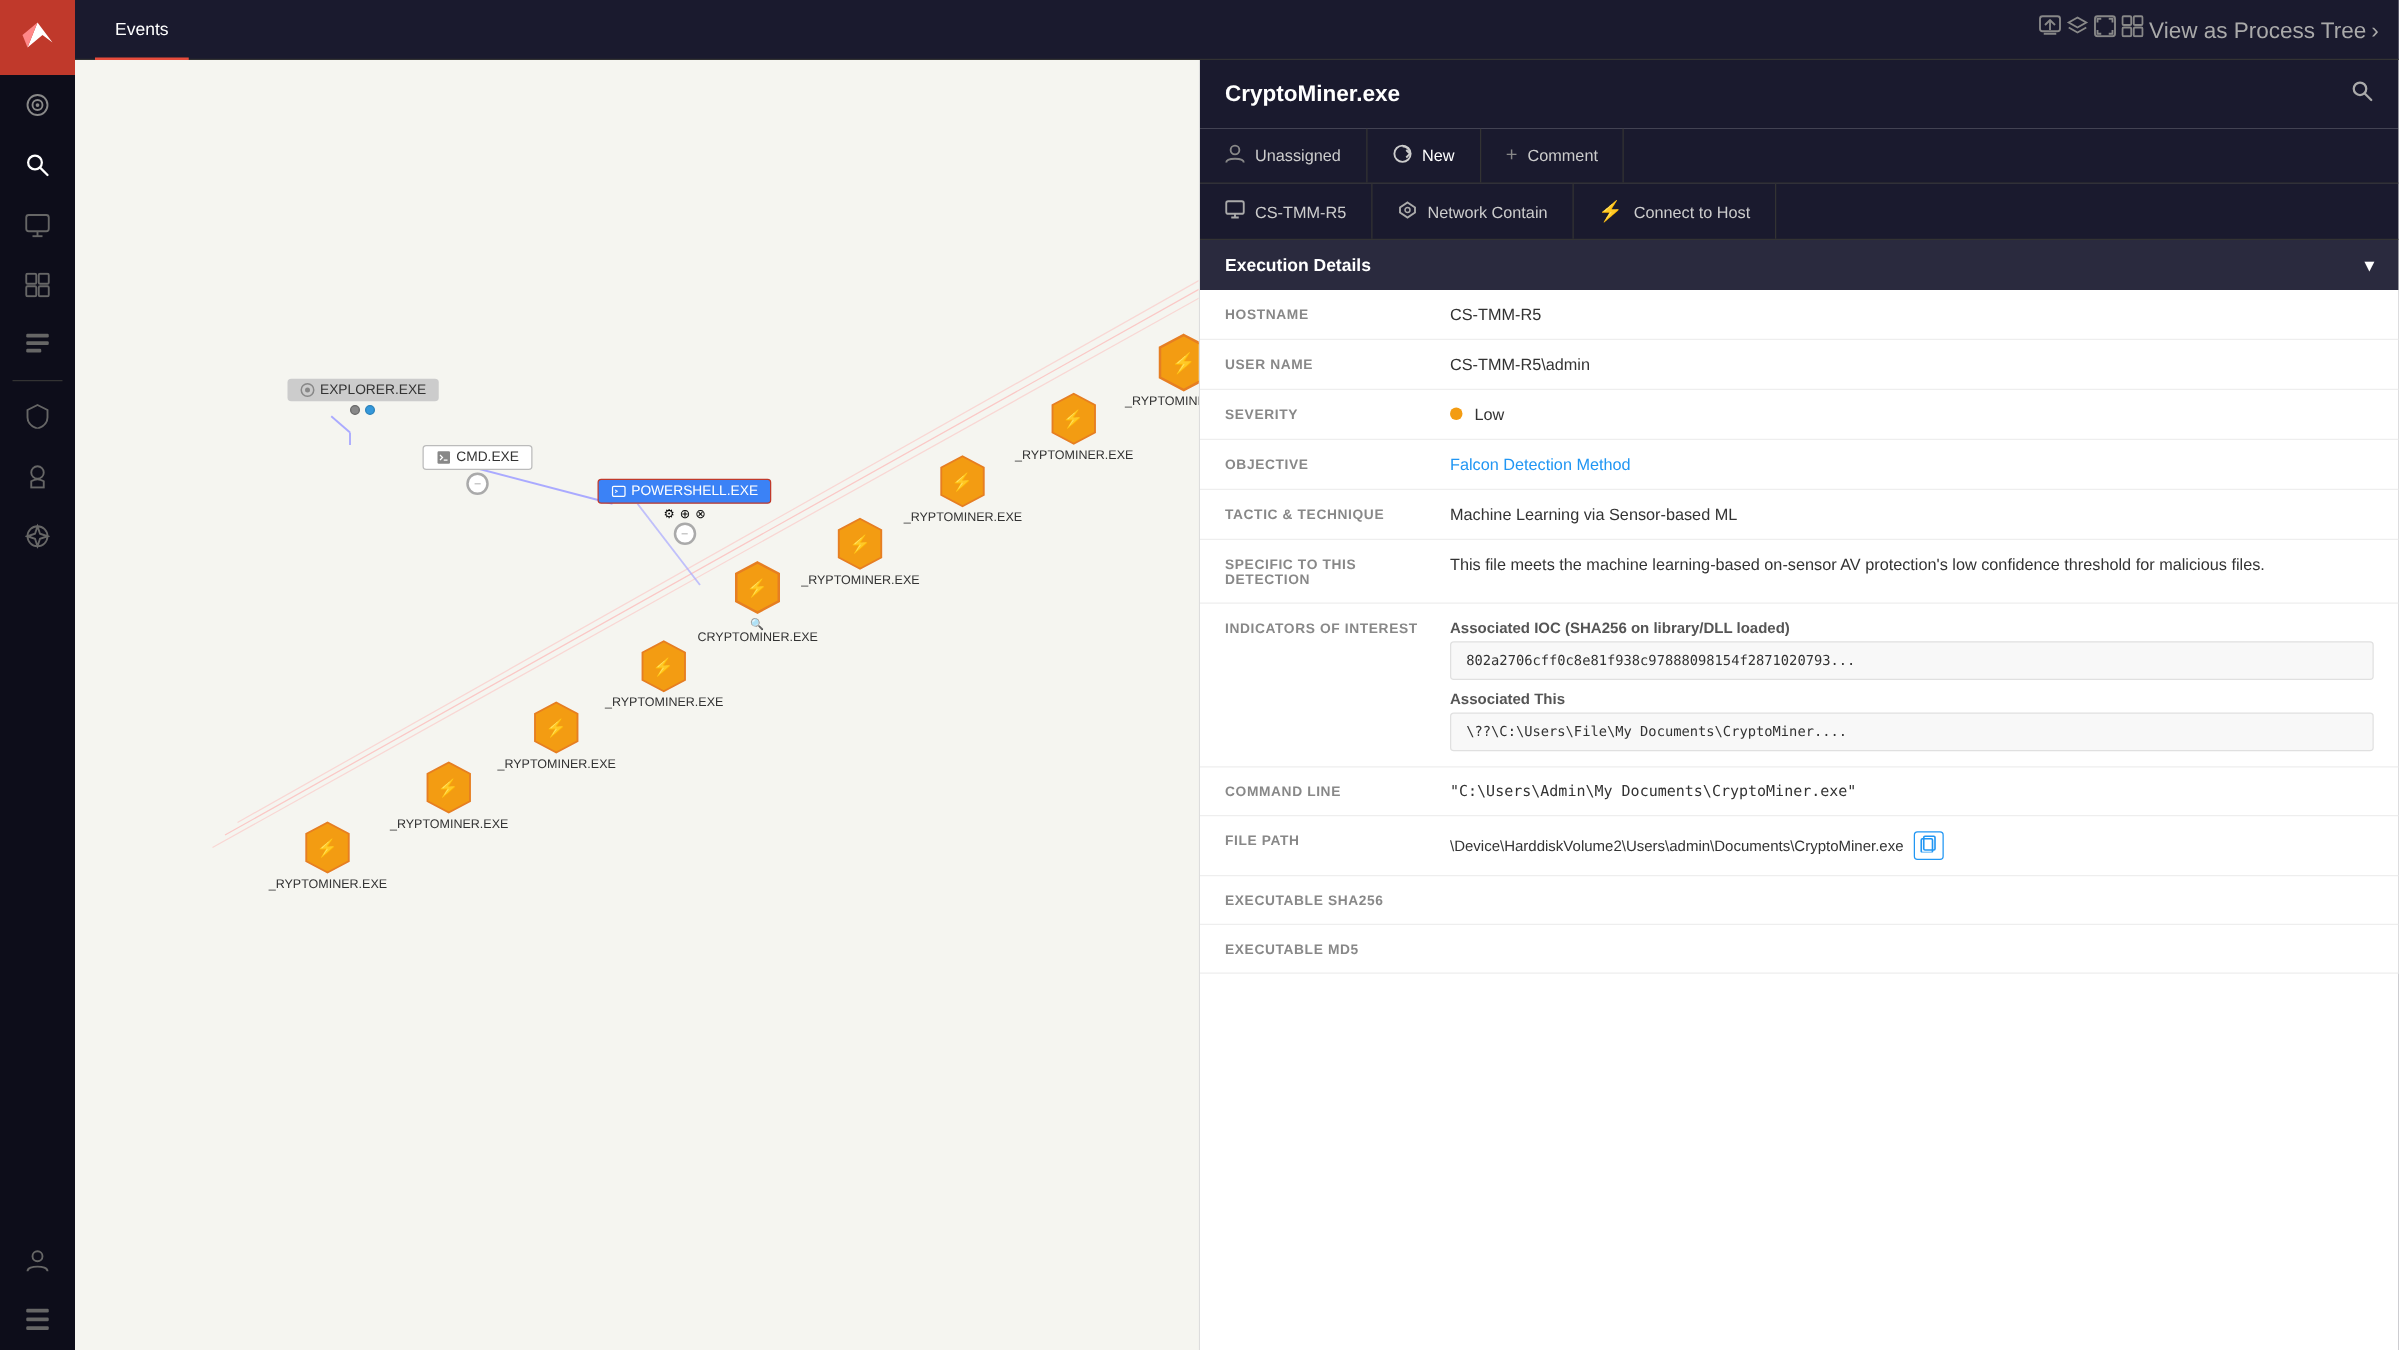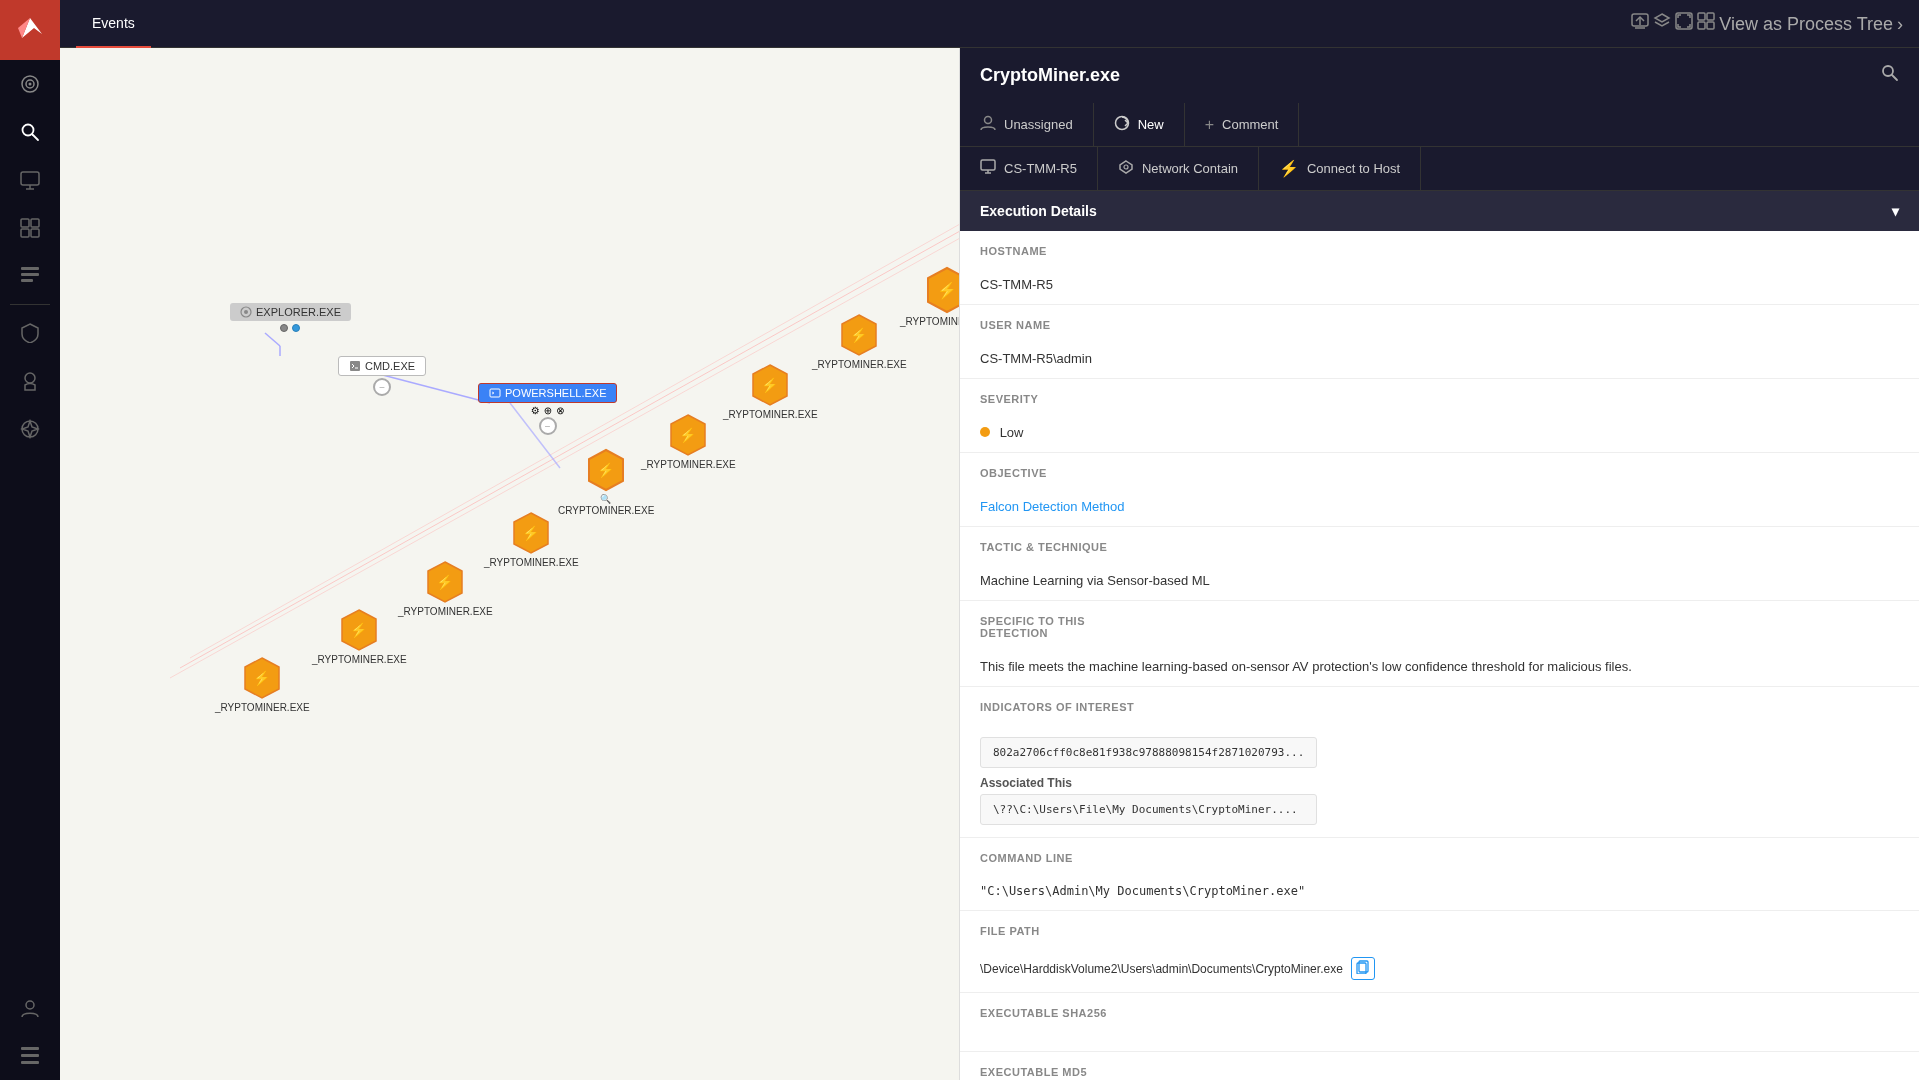--- a/index.html
+++ b/index.html
@@ -188,21 +188,20 @@
 
     .detail-table {
       background: #fff;
     }
     .detail-row {
       display: flex;
       border-bottom: 1px solid #eee;
       padding: 12px 20px;
       align-items: flex-start;
       gap: 20px;
-      flex-direction: column;
     }
     .detail-label {
       width: 160px;
       flex-shrink: 0;
       font-size: 11px;
       color: #888;
       font-weight: 600;
       letter-spacing: 0.5px;
       text-transform: uppercase;
       padding-top: 2px;
@@ -619,20 +618,21 @@
         </div>
 
         <div class="detail-row">
           <div class="detail-label">SPECIFIC TO THIS DETECTION</div>
           <div class="detail-value">This file meets the machine learning-based on-sensor AV protection's low confidence threshold for malicious files.</div>
         </div>
 
         <div class="detail-row">
           <div class="detail-label">INDICATORS OF INTEREST</div>
           <div class="detail-value">
+            <div class="ioc-label">Associated IOC (SHA256 on library/DLL loaded)</div>
             <div class="ioc-block">802a2706cff0c8e81f938c97888098154f2871020793...</div>
             <div class="ioc-label" style="margin-top:8px;">Associated This</div>
             <div class="ioc-block">\??\C:\Users\File\My Documents\CryptoMiner....</div>
           </div>
         </div>
 
         <div class="detail-row">
           <div class="detail-label">COMMAND LINE</div>
           <div class="detail-value mono">"C:\Users\Admin\My Documents\CryptoMiner.exe"</div>
         </div>

